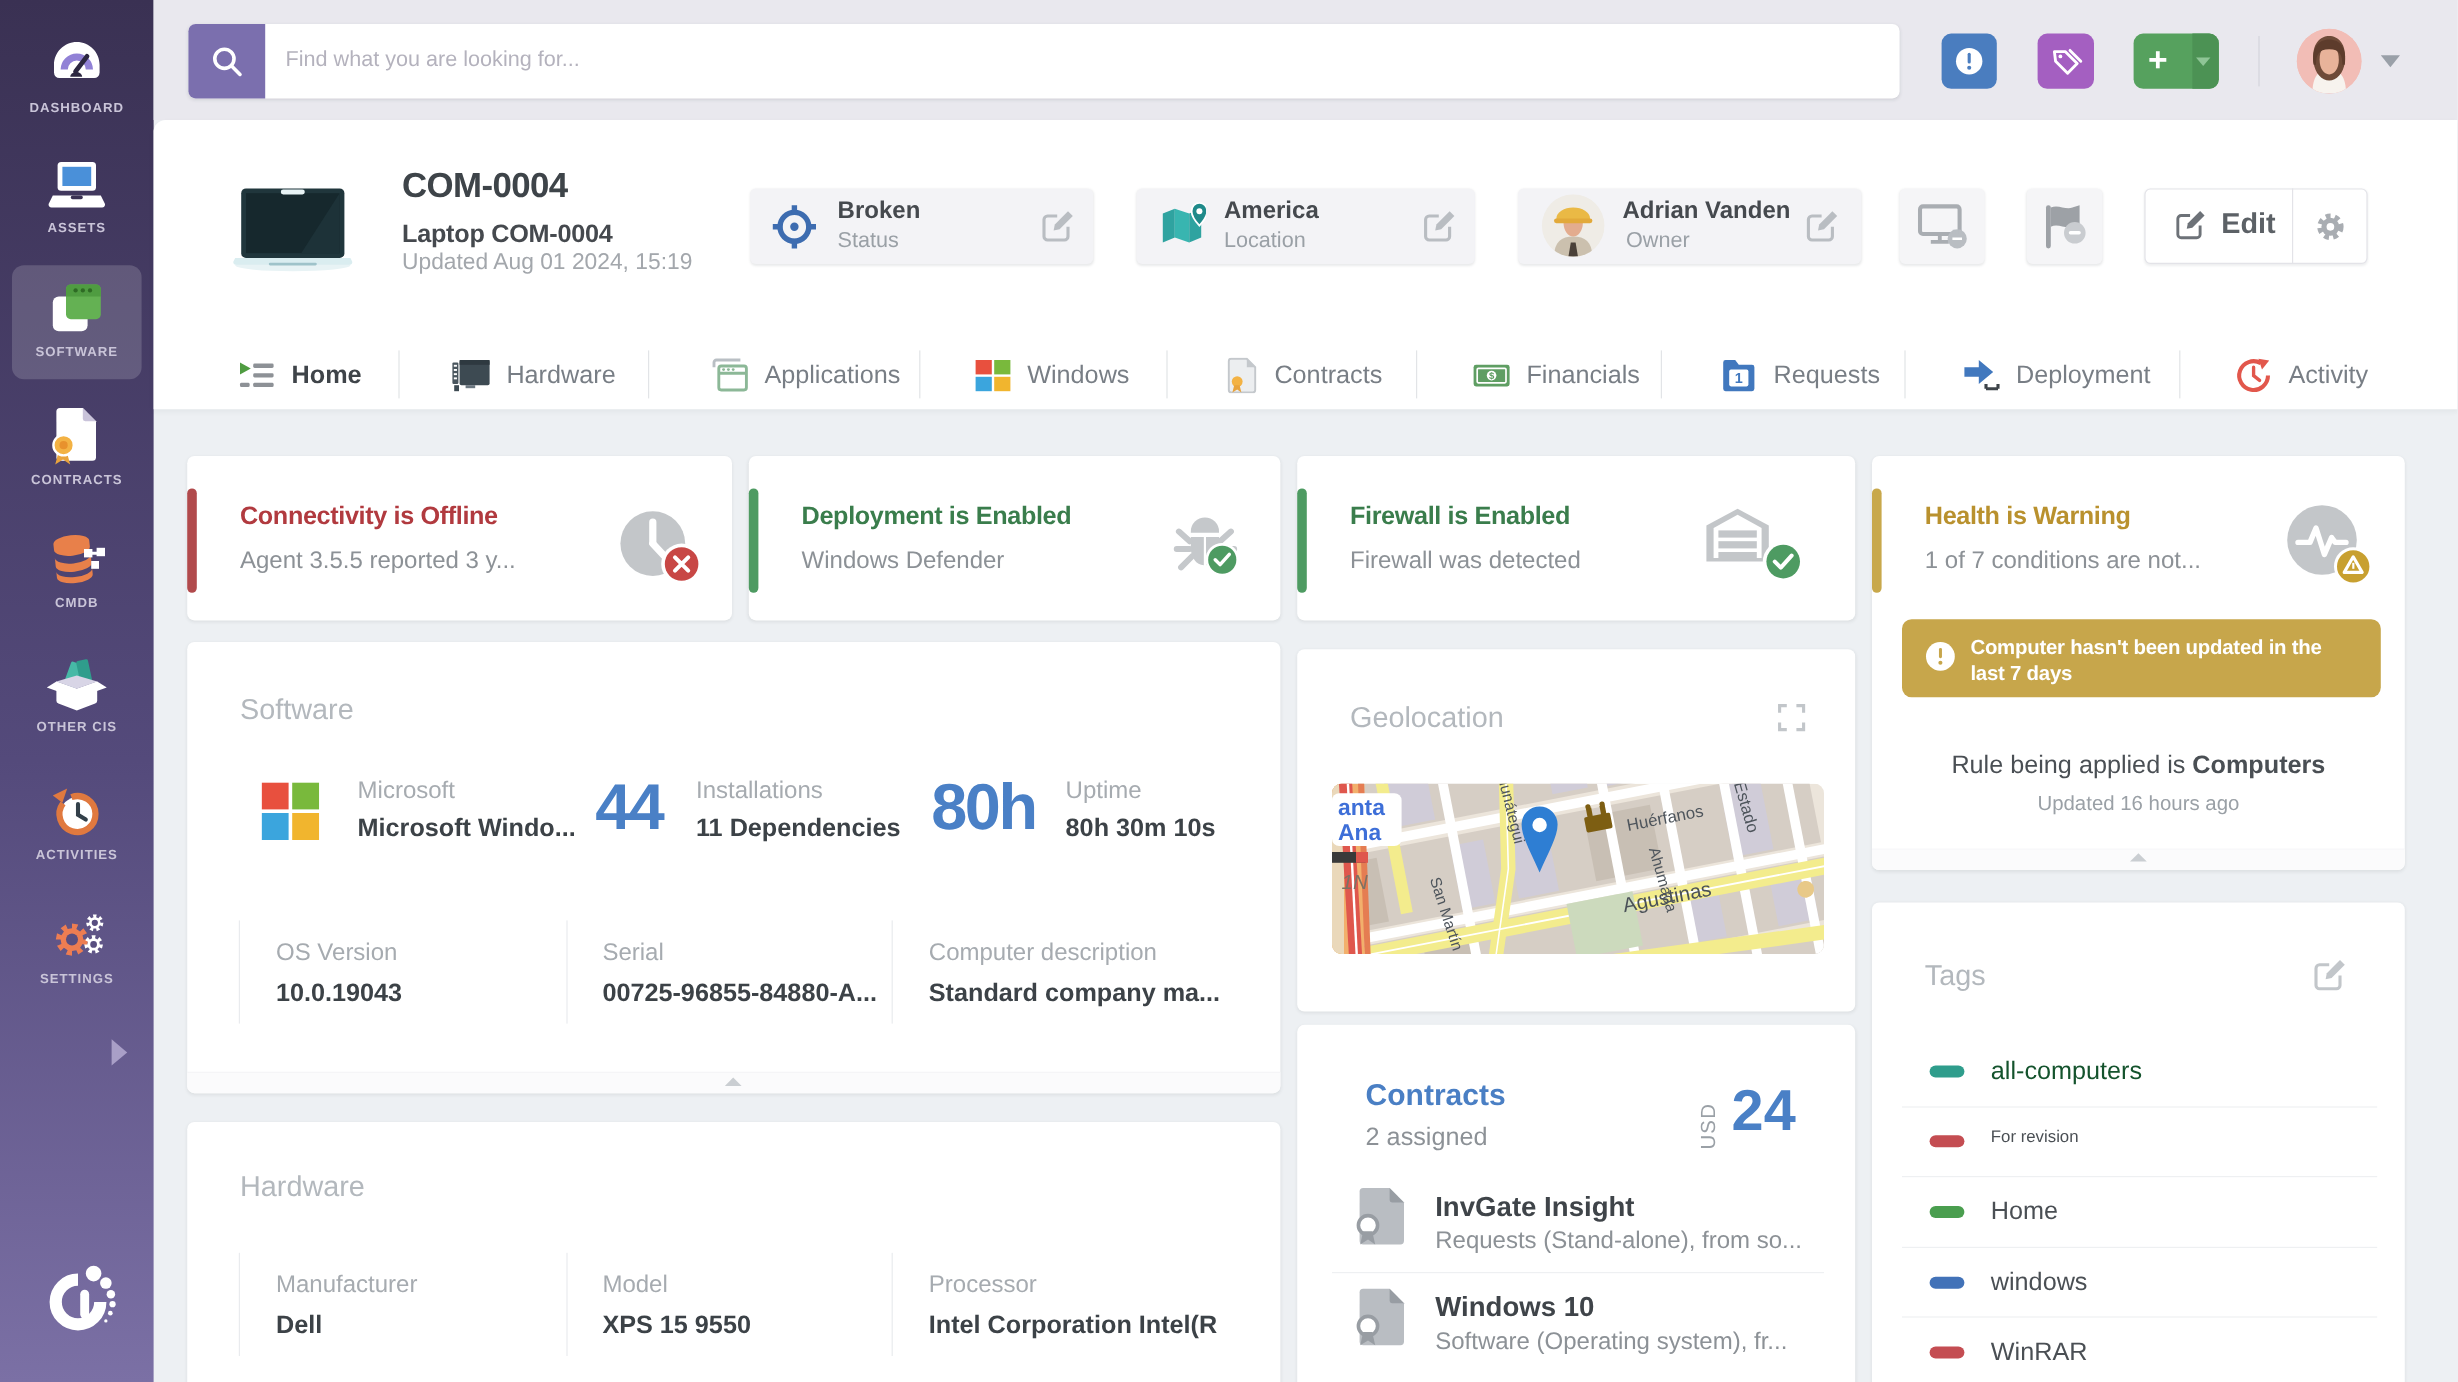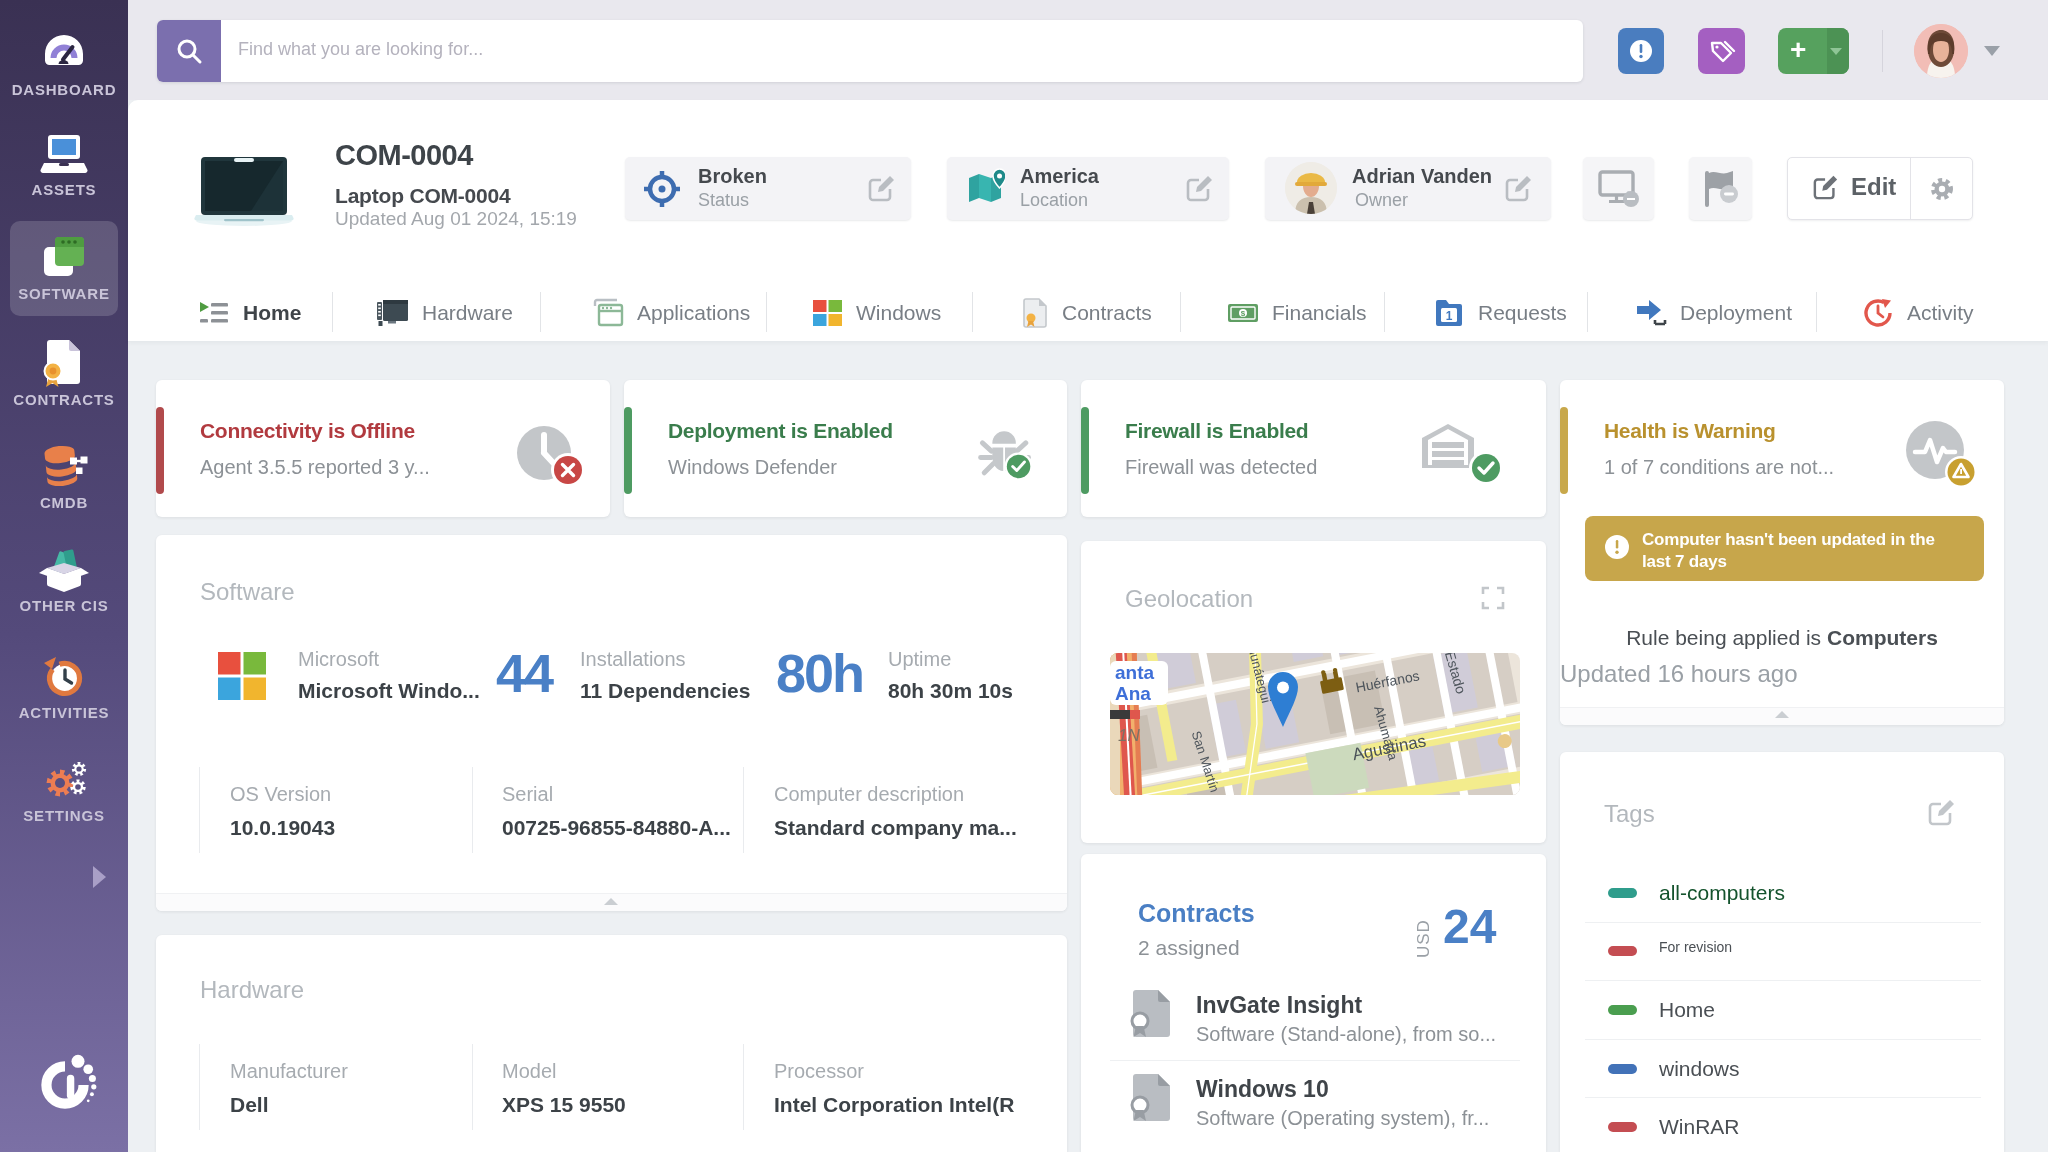--- a/index.html
+++ b/index.html
@@ -5,21 +5,21 @@
 *{margin:0;padding:0;box-sizing:border-box}
 html,body{width:2048px;height:1152px;overflow:hidden;font-family:"Liberation Sans",sans-serif;background:#edf0f3;position:relative}
 .abs{position:absolute}
 .card{position:absolute;background:#fff;border-radius:6px;box-shadow:0 1px 3px rgba(40,50,60,.09)}
 .stripe{position:absolute;width:8px;border-radius:4px}
 .ctitle{font-size:21px;font-weight:bold;white-space:nowrap;letter-spacing:-.3px}
 .csub{font-size:20px;color:#8c9196;white-space:nowrap}
 .gtitle{font-size:24px;color:#b3b8bd}
 .lbl{font-size:20px;color:#a6abb0;white-space:nowrap}
 .val{font-size:21px;font-weight:bold;color:#3c4247;white-space:nowrap}
-.navlbl{font-size:15px;font-weight:bold;color:#c9c4d8;letter-spacing:.8px;text-align:right;line-height:14px;margin-top:5px}
+.navlbl{font-size:11px;font-weight:bold;color:#c9c4d8;letter-spacing:.8px;text-align:right;line-height:14px;margin-top:5px}
 .nav{position:absolute;width:128px;display:flex;flex-direction:column;align-items:center}
 .tab{position:absolute;top:296px;height:34px;display:flex;align-items:center;gap:13px;font-size:21px;color:#787e85}
 .tabdiv{position:absolute;top:292px;height:40px;width:1px;background:#e2e4e7}
 .vdiv{position:absolute;width:1px;background:#e9ebee}
 .chip{position:absolute;top:157px;height:63px;background:#f3f3f6;border-radius:5px;box-shadow:0 1px 2px rgba(40,50,60,.10)}
 .chipname{position:absolute;font-size:20px;font-weight:bold;color:#45494e;white-space:nowrap}
 .chiplbl{position:absolute;font-size:18px;color:#9aa0a6;white-space:nowrap}
 .bigblue{position:absolute;font-size:54px;font-weight:bold;color:#4a80c6;letter-spacing:-2px}
 .arrowup{position:absolute;width:0;height:0;border-left:7px solid transparent;border-right:7px solid transparent;border-bottom:7px solid #c2c6ca}
 </style>
@@ -448,21 +448,21 @@
 <div class="abs" style="left:1585px;top:516px;width:399px;height:65px;background:#c7a64b;border-radius:8px"></div>
 <div class="abs" style="left:1604px;top:534px">
   <svg width="26" height="26" viewBox="0 0 26 26">
       <circle cx="13" cy="13" r="12" fill="#fff"></circle>
       <rect x="11.8" y="6" width="2.5" height="8.5" rx="1.2" fill="#c7a64b"></rect>
       <circle cx="13" cy="18.3" r="1.7" fill="#c7a64b"></circle>
     </svg>
 </div>
 <div class="abs" style="left:1642px;top:529px;font-size:17px;font-weight:bold;color:#fff;line-height:22px;letter-spacing:-.2px">Computer hasn't been updated in the<br>last 7 days</div>
 <div class="abs" style="left:1560px;top:626px;width:444px;text-align:center;font-size:21px;color:#4a4f54">Rule being applied is <b>Computers</b></div>
-<div class="abs" style="left:1560px;top:660px;width:444px;font-size:24px;color:#9aa0a6">Updated 16 hours ago</div>
+<div class="abs" style="left:1560px;top:660px;width:444px;text-align:center;font-size:17px;color:#9aa0a6">Updated 16 hours ago</div>
 <div class="abs" style="left:1560px;top:707px;width:444px;height:18px;background:#fbfbfc;border-top:1px solid #f0f1f3;border-radius:0 0 6px 6px"></div>
 <div class="arrowup" style="left:1775px;top:711px;border-bottom-color:#caced2"></div>
 
 <div class="card" style="left:156px;top:535px;width:911px;height:376px"></div>
 <div class="abs" style="left:156px;top:893px;width:911px;height:18px;background:#fbfbfc;border-top:1px solid #f0f1f3;border-radius:0 0 6px 6px"></div>
 <div class="arrowup" style="left:604px;top:898px;border-bottom-color:#caced2"></div>
 <div class="abs gtitle" style="left:200px;top:578px">Software</div>
 
 <div class="abs" style="left:218px;top:652px">
   <svg width="48" height="48" viewBox="0 0 48 48">
@@ -599,21 +599,21 @@
 <div class="abs" style="left:1443px;top:899px;font-size:48px;font-weight:bold;color:#4a80c6">24</div>
 <div class="abs" style="left:1128px;top:988px">
   <svg width="46" height="52" viewBox="0 0 46 52">
     <path d="M8 2 h22 l12 12 v32 a3 3 0 0 1 -3 3 h-31 a3 3 0 0 1 -3 -3 v-41 a3 3 0 0 1 3 -3 z" fill="#b9bdc2"></path>
     <path d="M30 2 l12 12 h-10 a2 2 0 0 1 -2 -2 z" fill="#989da3"></path>
     <circle cx="12" cy="33" r="8" fill="#fff" stroke="#989da3" stroke-width="3"></circle>
     <path d="M8 38 l-2.5 11 6.5 -4 6 4 -2.5 -11" fill="#989da3"></path>
   </svg>
 </div>
 <div class="abs" style="left:1196px;top:992px;font-size:23px;font-weight:bold;color:#3f4449">InvGate Insight</div>
-<div class="abs" style="left:1196px;top:1023px;font-size:20px;color:#8c9196">Software (Stand-alone), from so...</div>
+<div class="abs" style="left:1196px;top:1023px;font-size:20px;color:#8c9196">Requests (Stand-alone), from so...</div>
 <div class="abs" style="left:1110px;top:1060px;width:410px;height:1px;background:#eef0f2"></div>
 <div class="abs" style="left:1128px;top:1072px">
   <svg width="46" height="52" viewBox="0 0 46 52">
     <path d="M8 2 h22 l12 12 v32 a3 3 0 0 1 -3 3 h-31 a3 3 0 0 1 -3 -3 v-41 a3 3 0 0 1 3 -3 z" fill="#b9bdc2"></path>
     <path d="M30 2 l12 12 h-10 a2 2 0 0 1 -2 -2 z" fill="#989da3"></path>
     <circle cx="12" cy="33" r="8" fill="#fff" stroke="#989da3" stroke-width="3"></circle>
     <path d="M8 38 l-2.5 11 6.5 -4 6 4 -2.5 -11" fill="#989da3"></path>
   </svg>
 </div>
 <div class="abs" style="left:1196px;top:1076px;font-size:23px;font-weight:bold;color:#3f4449">Windows 10</div>

